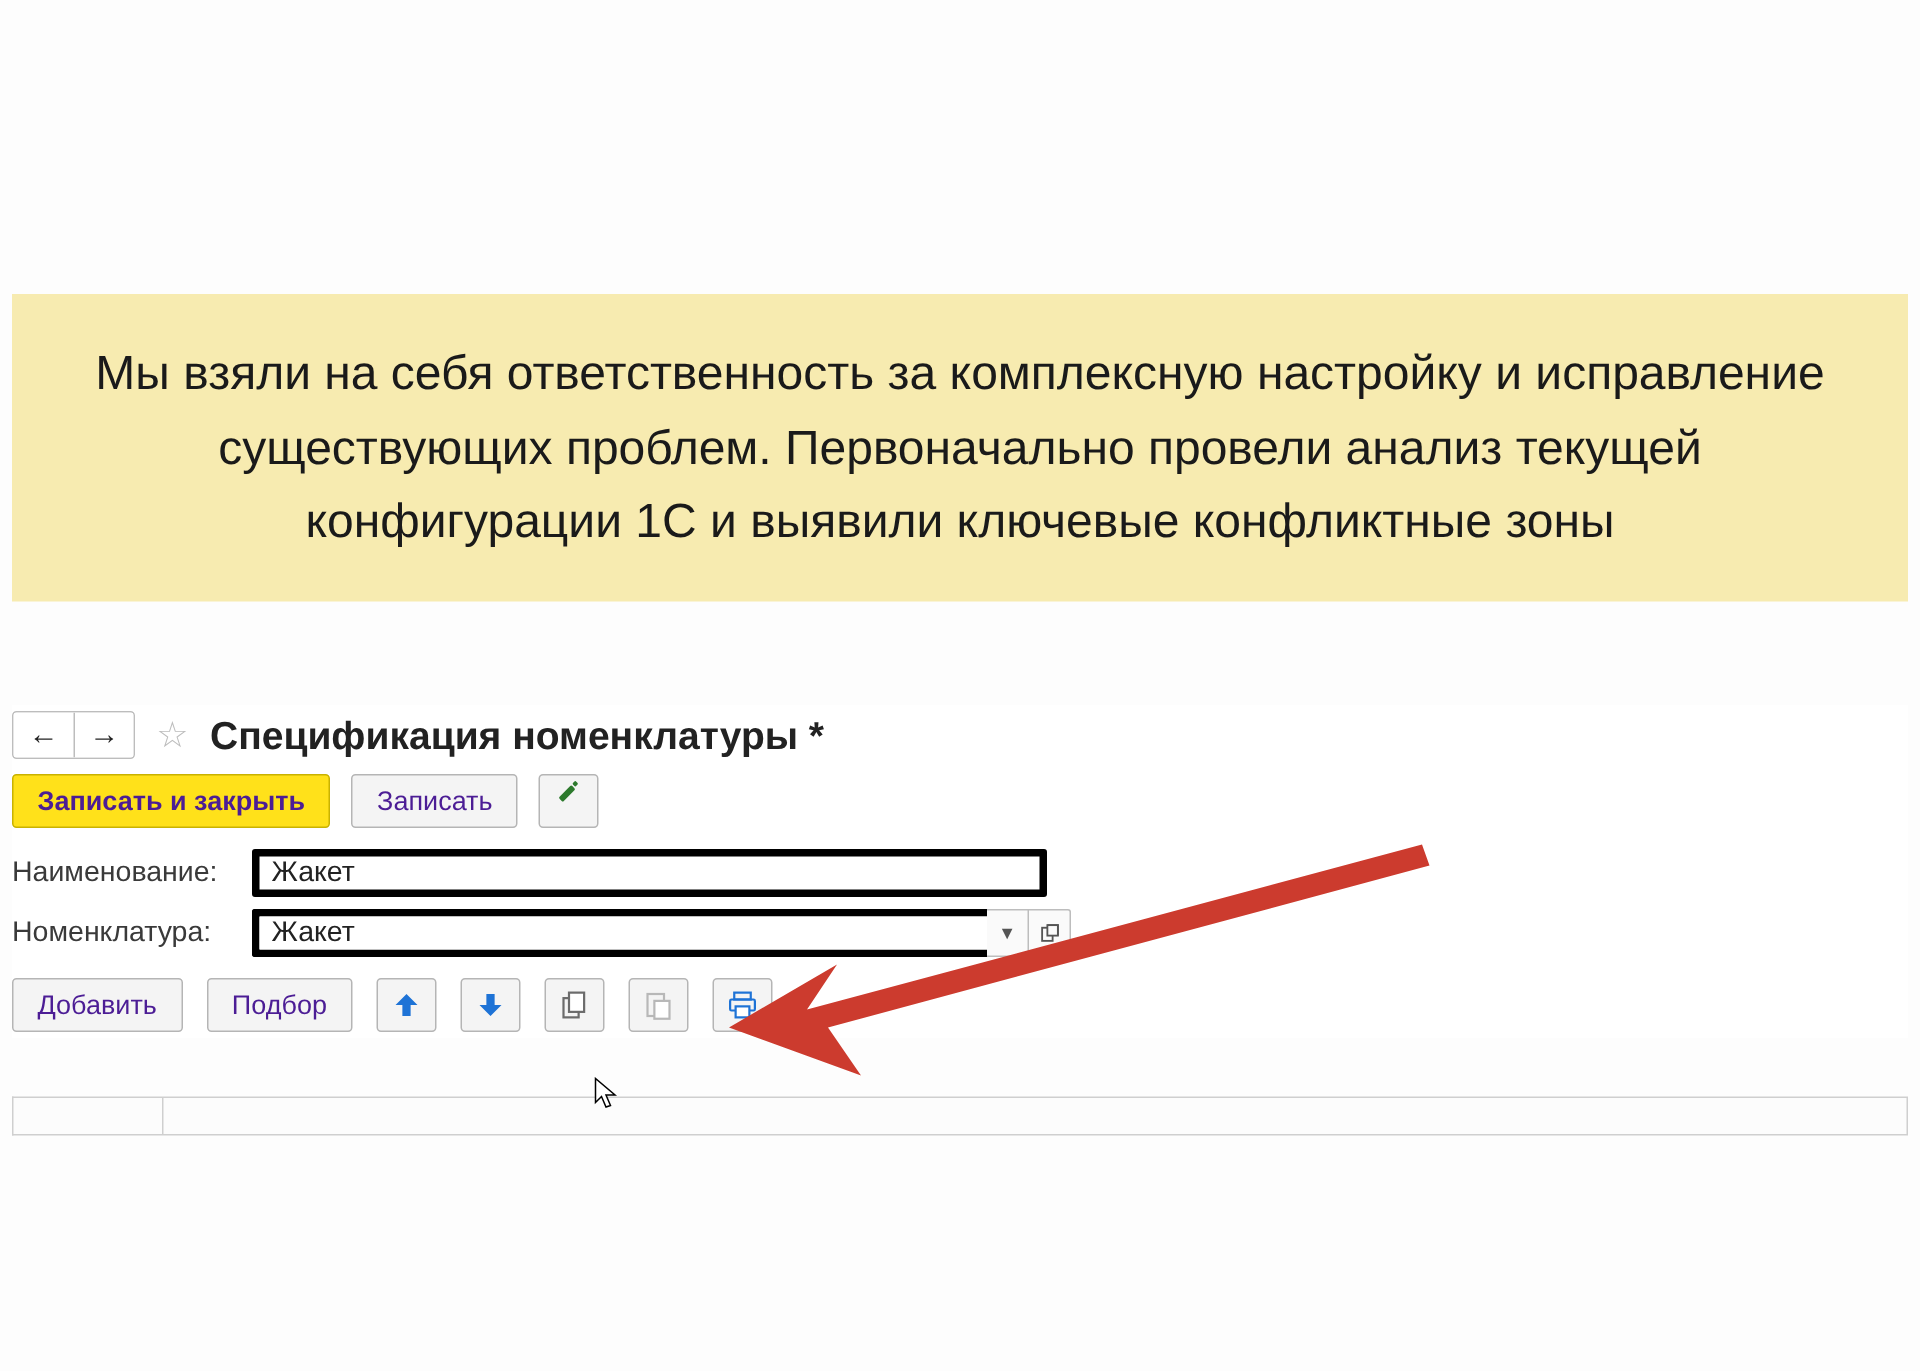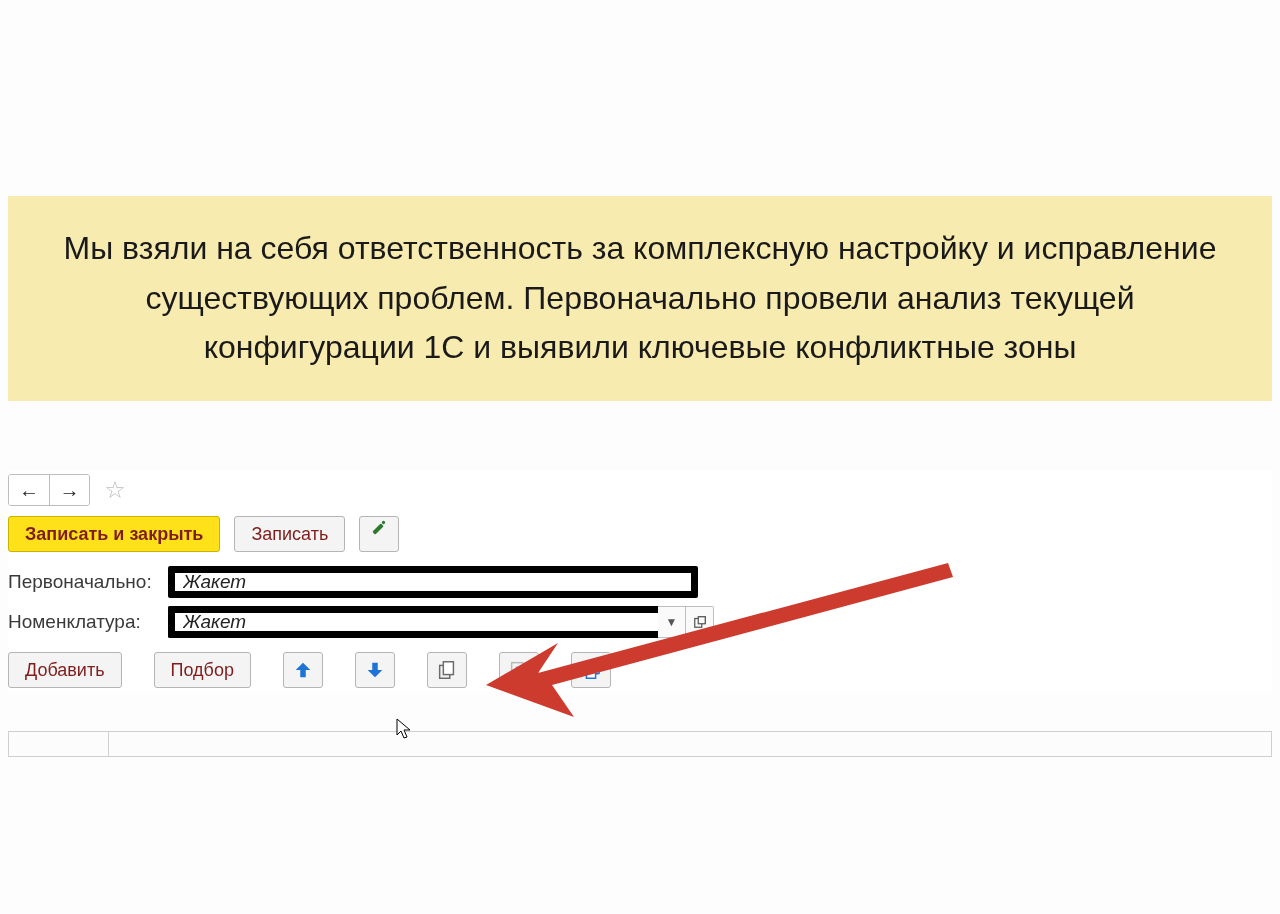--- a/index.html
+++ b/index.html
@@ -12,40 +12,40 @@
   .app { position:absolute; left:8px; right:8px; top:470px; background:#fff; }
 
   .titlebar { display:flex; align-items:center; gap:10px; padding:4px 0 10px 0; }
   .nav-group { display:flex; border:1px solid #bdbdbd; border-radius:3px; overflow:hidden; }
   .nav-btn { width:40px; height:30px; display:flex; align-items:center; justify-content:center; background:#fff; cursor:pointer; font-size:20px; color:#222; }
   .nav-btn + .nav-btn { border-left:1px solid #bdbdbd; }
   .star { width:30px; height:30px; display:flex; align-items:center; justify-content:center; color:#bdbdbd; font-size:24px; }
   .title { font-size:26px; font-weight:600; color:#222; }
 
   .toolbar1 { display:flex; align-items:center; gap:14px; padding:0 0 10px 0; }
-  .btn { border:1px solid #b5b5b5; border-radius:3px; background:#f4f4f4; height:36px; padding:0 16px; font-size:18px; color:#7f1d1d; display:flex; align-items:center; cursor:pointer; }
+  .btn { border:1px solid #b5b5b5; border-radius:3px; background:#f4f4f4; height:36px; padding:0 16px; font-size:18px; color:#4c1d95; display:flex; align-items:center; cursor:pointer; }
   .btn-primary { background:#ffe11a; border-color:#c9b200; font-weight:600; }
   .btn-icon { width:40px; padding:0; justify-content:center; }
   .pen-ico { width:18px; height:18px; position:relative; }
   .pen-ico::before { content:""; position:absolute; left:2px; top:2px; width:12px; height:4px; background:#2d7a2d; transform:rotate(-45deg); border-radius:1px; }
   .pen-ico::after { content:""; position:absolute; left:12px; top:-4px; width:3px; height:3px; background:#2d7a2d; border-radius:1px; transform:rotate(-45deg); }
 
   .form-row { display:flex; align-items:center; gap:10px; padding:4px 0; }
   .form-label { font-size:19px; color:#3a3a3a; width:150px; }
   .form-label-sm { font-size:19px; color:#3a3a3a; }
-  .text-input { border:7px solid #000000; border-radius:2px; height:32px; padding:0 8px; font-size:19px; color:#222; background:#fff;font-style:italic; }
+  .text-input { border:5px solid #000000; border-radius:2px; height:32px; padding:0 8px; font-size:19px; color:#222; background:#fff; }
   .name-input { width:530px; }
   .nomen-wrap { display:flex; }
   .nomen-input { width:490px; border-right:none; border-top-right-radius:0; border-bottom-right-radius:0; }
   .nomen-dd { width:28px; height:32px; border:1px solid #bdbdbd; border-left:none; display:flex; align-items:center; justify-content:center; font-size:12px; color:#555; background:#fafafa; cursor:pointer; }
   .nomen-open { width:28px; height:32px; border:1px solid #bdbdbd; border-left:none; display:flex; align-items:center; justify-content:center; font-size:14px; color:#555; background:#fafafa; cursor:pointer; border-top-right-radius:2px; border-bottom-right-radius:2px; }
   .qty-input { width:90px; text-align:right; }
   .unit { font-size:19px; color:#3a3a3a; }
 
-  .toolbar2 { display:flex; align-items:center; gap:32px; padding:10px 0 4px 0; flex-wrap:nowrap; }
+  .toolbar2 { display:flex; align-items:center; gap:16px; padding:10px 0 4px 0; flex-wrap:nowrap; }
   .ico-svg { width:22px; height:22px; display:block; }
 
   .cursor { position:absolute; left:396px; top:718px; pointer-events:none; }
   .cursor svg { width:18px; height:22px; display:block; }
 
   .arrow { position:absolute; left:478px; top:555px; width:480px; height:170px; pointer-events:none; }
 
   .table-stub { position:absolute; left:8px; right:8px; top:731px; height:26px; display:flex; }
   .tcell { border:1px solid #cfcfcf; border-right:none; background:#fcfcfc; height:26px; }
   .tcell:last-child { border-right:1px solid #cfcfcf; }
@@ -60,32 +60,33 @@
   </div>
 
   <div class="app">
 
     <div class="titlebar">
       <div class="nav-group">
         <div class="nav-btn">←</div>
         <div class="nav-btn">→</div>
       </div>
       <div class="star">☆</div>
+      <div class="title">Спецификация номенклатуры *</div>
     </div>
 
     <div class="toolbar1">
       <div class="btn btn-primary">Записать и закрыть</div>
       <div class="btn">Записать</div>
       <div class="btn btn-icon">
         <span class="pen-ico"></span>
       </div>
     </div>
 
     <div class="form-row">
-      <div class="form-label">Первоначально:</div>
+      <div class="form-label">Наименование:</div>
       <input class="text-input name-input" type="text" value="Жакет" style="">
     </div>
 
     <div class="form-row">
       <div class="form-label">Номенклатура:</div>
       <div class="nomen-wrap">
         <input class="text-input nomen-input" type="text" value="Жакет" style="">
         <div class="nomen-dd">▼</div>
         <div class="nomen-open">
           <svg viewBox="0 0 16 16" width="14" height="14">

